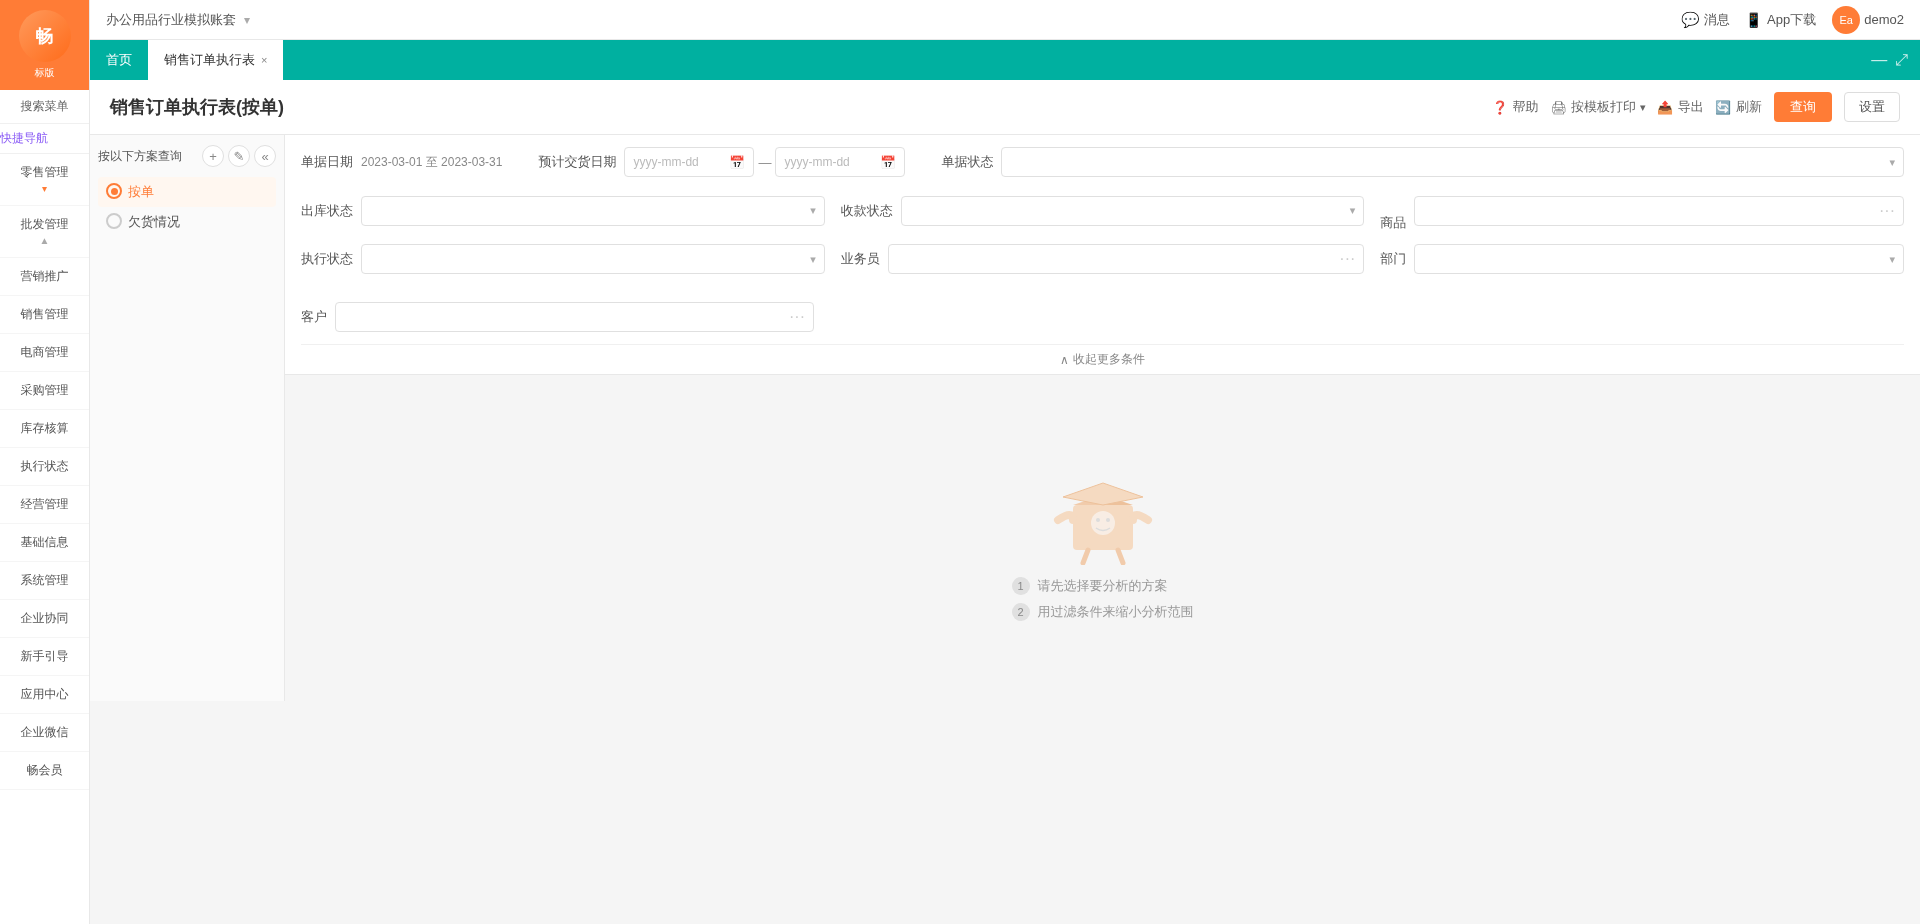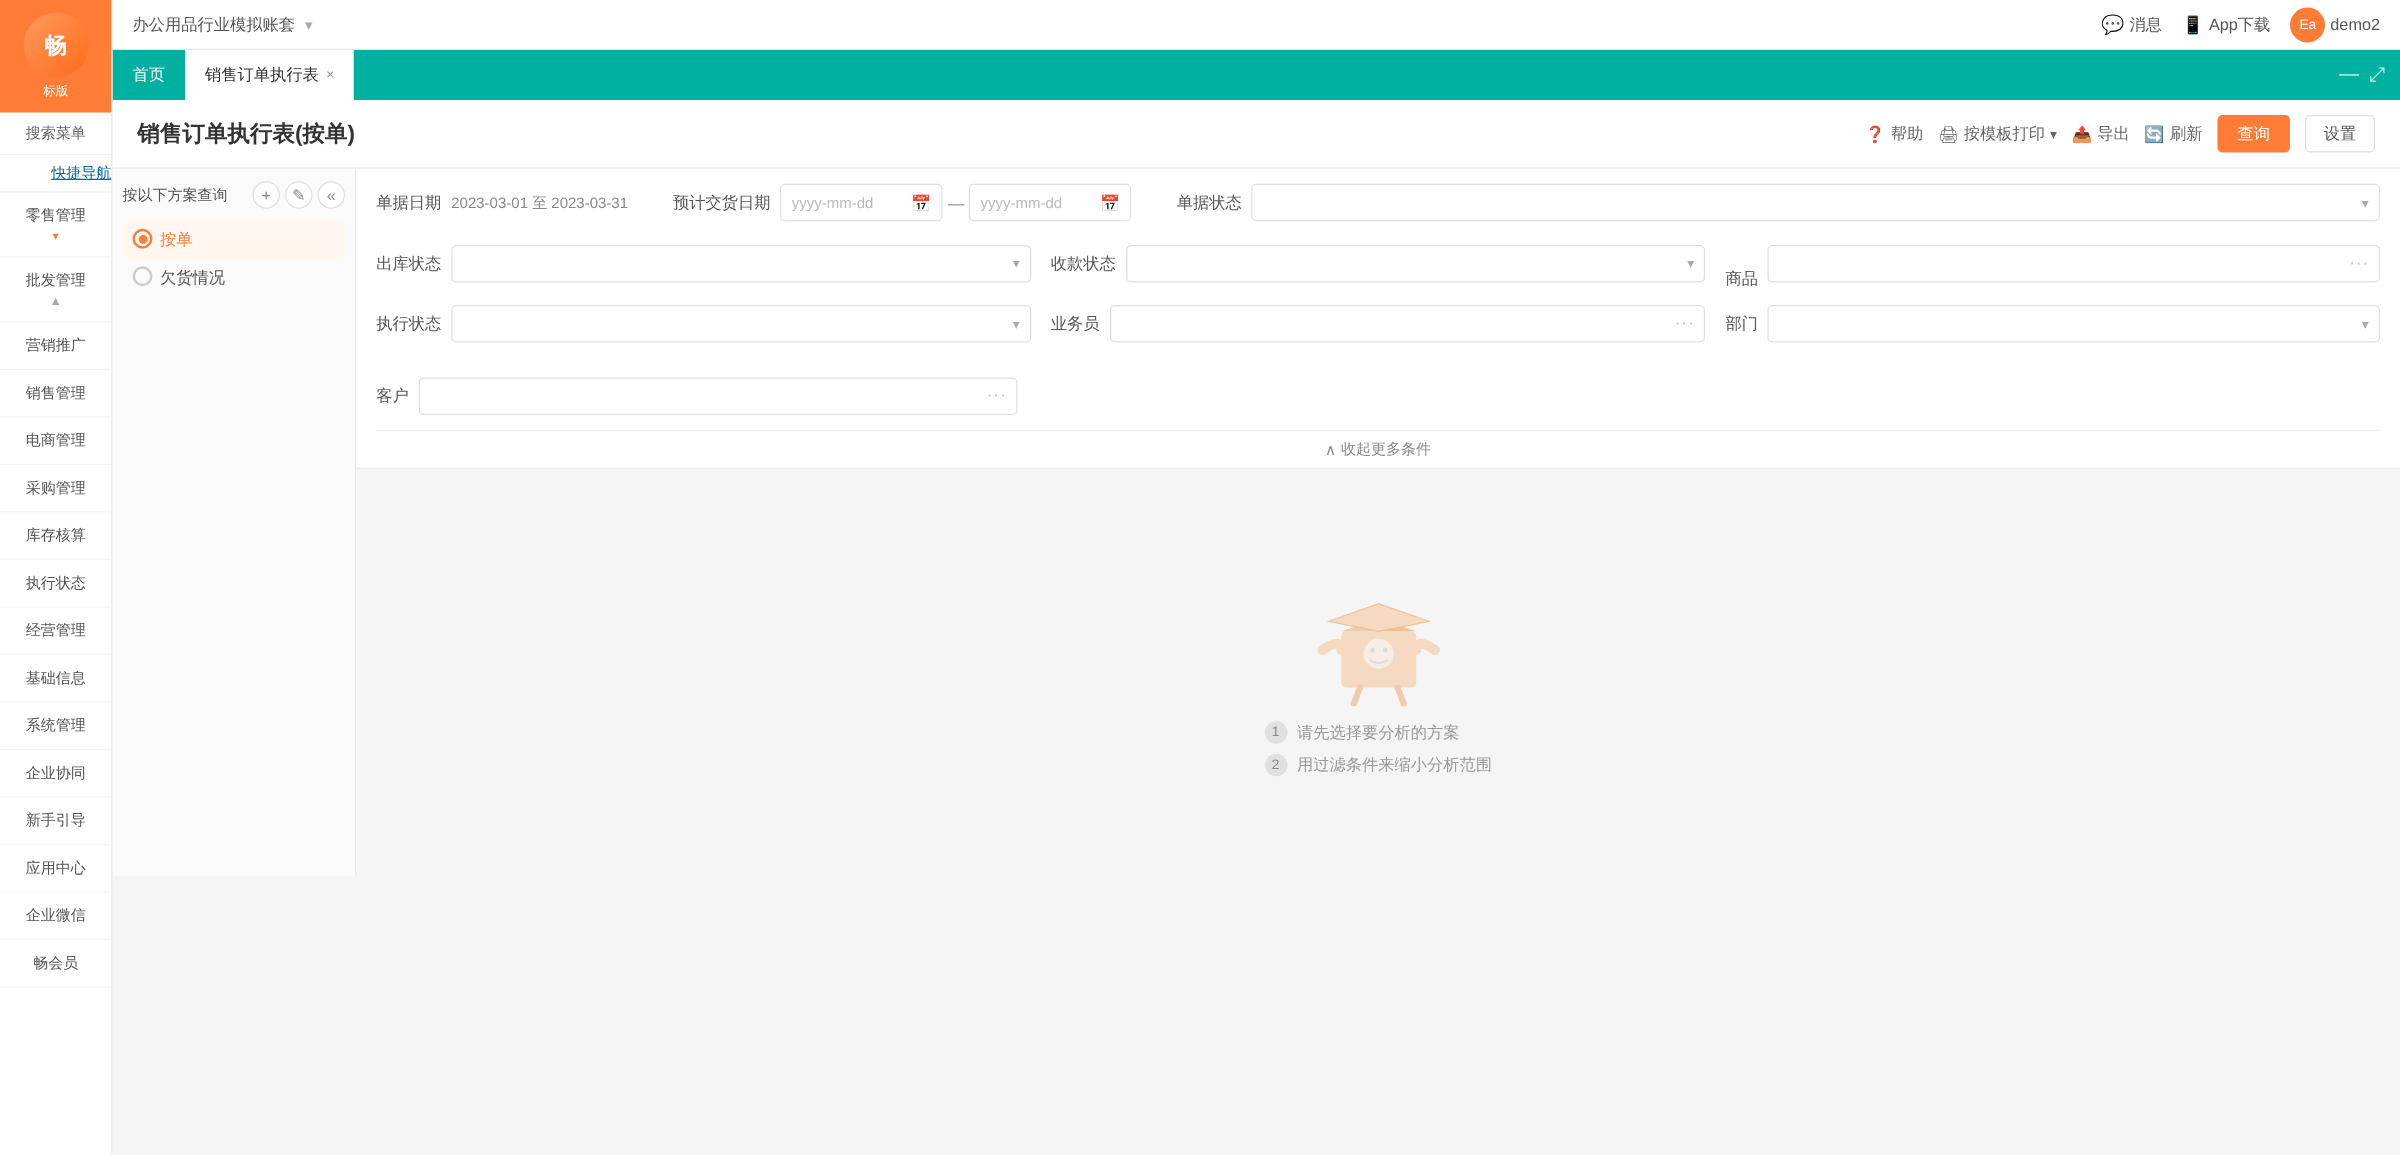--- a/index.html
+++ b/index.html
@@ -4,21 +4,21 @@
   <style>
     * { margin: 0; padding: 0; box-sizing: border-box; }
     body { font-family: 'Microsoft YaHei', Arial, sans-serif; font-size: 13px; background: #f5f5f5; color: #333; width: 1920px; height: 924px; overflow: hidden; display: flex; }
 
     
     .sidebar { width: 90px; background: #fff; border-right: 1px solid #e8e8e8; display: flex; flex-direction: column; align-items: center; height: 924px; flex-shrink: 0; }
     .sidebar-logo { width: 100%; background: #ff7c36; padding: 10px 8px; display: flex; flex-direction: column; align-items: center; cursor: pointer; }
     .sidebar-logo-img { width: 52px; height: 52px; background: linear-gradient(135deg, #ff9a5c, #ff6b1a); border-radius: 50%; display: flex; align-items: center; justify-content: center; font-size: 18px; color: #fff; font-weight: bold; }
     .sidebar-logo-text { color: #fff; font-size: 10px; margin-top: 4px; }
     .sidebar-search { width: 100%; padding: 8px 18px; border-bottom: 1px solid #f0f0f0; text-align: center; cursor: pointer; color: #666; font-size: 12px; }
-    .sidebar-nav { width: 100%; padding: 6px 0; border-bottom: 1px solid #f0f0f0; text-align: right; cursor: pointer; color: #0369a1; font-size: 12px; text-decoration: underline; }
+    .sidebar-nav { width: 100%; padding: 6px 0; border-bottom: 1px solid #f0f0f0; text-align: left; cursor: pointer; color: #8b5cf6; font-size: 12px; }
     .sidebar-item { width: 100%; padding: 10px 6px; text-align: center; cursor: pointer; color: #555; font-size: 12px; border-bottom: 1px solid #f5f5f5; }
 
     
     .main { flex: 1; display: flex; flex-direction: column; height: 924px; overflow: hidden; }
 
     
     .topbar { height: 40px; background: #fff; border-bottom: 1px solid #e8e8e8; display: flex; align-items: center; justify-content: space-between; padding: 0 16px; flex-shrink: 0; }
     .topbar-left { display: flex; align-items: center; gap: 8px; color: #666; font-size: 13px; }
     .topbar-right { display: flex; align-items: center; gap: 16px; font-size: 13px; color: #555; }
     .topbar-right-item { display: flex; align-items: center; gap: 4px; cursor: pointer; }

